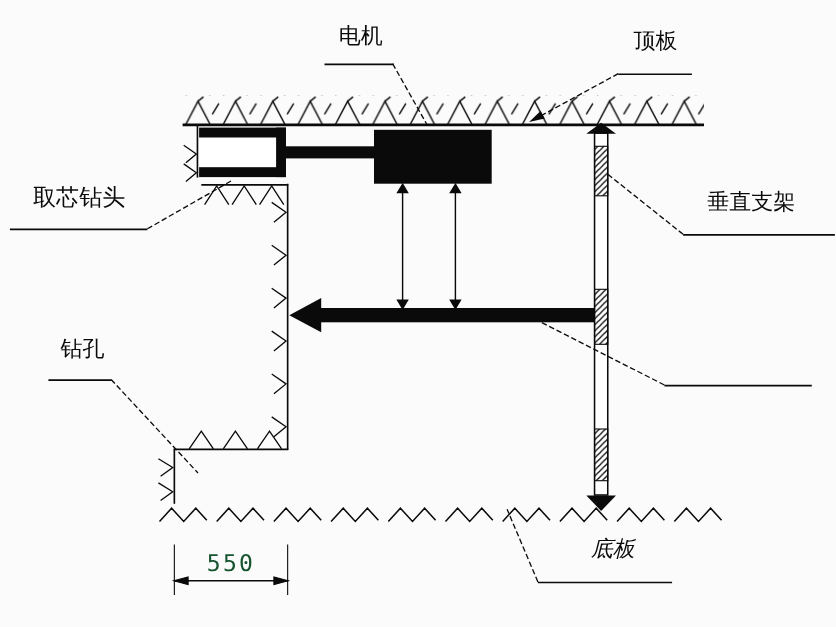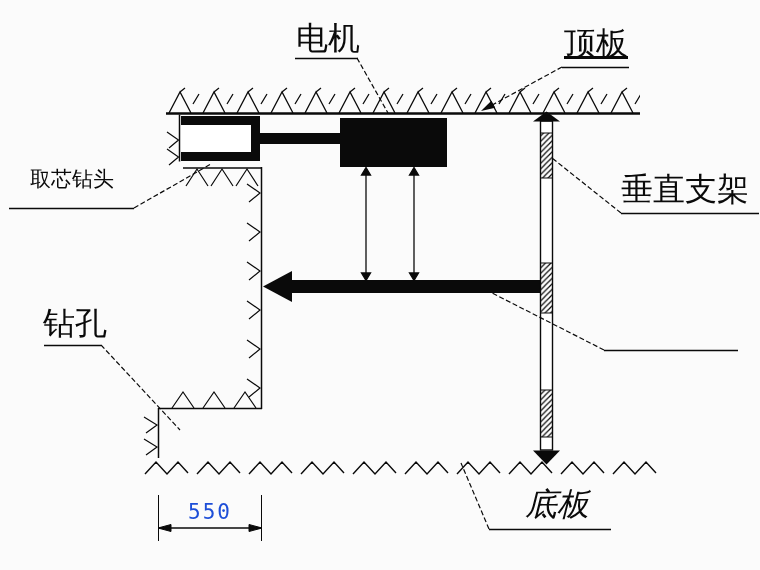--- a/index.html
+++ b/index.html
@@ -3,26 +3,26 @@
 <meta charset="utf-8">
 <style>
   html,body{margin:0;padding:0;background:#e9e9e9;}
   .stage{
     position:relative;width:760px;height:570px;background:#fbfbfb;
     font-family:"DejaVu Sans","Liberation Sans",sans-serif;color:#0a0a0a;
     overflow:hidden;
   }
   .stage svg{position:absolute;left:0;top:0;}
   .lbl{
-    position:absolute;font-size:32px;line-height:1.05;white-space:nowrap;
+    position:absolute;font-size:20px;line-height:1.05;white-space:nowrap;
     color:#0a0a0a;letter-spacing:0px;text-align:center;
   }
   .dim{
     position:absolute;font-family:"DejaVu Sans Mono","Liberation Mono",monospace;
-    font-size:21px;letter-spacing:2px;text-align:center;color:#1d4ed8;
+    font-size:21px;letter-spacing:2px;text-align:center;color:#14532d;
   }
 </style>
 </head>
 <body>
 
 <div class="stage">
 
   <svg width="760" height="570" viewBox="0 0 760 570">
     <defs>
       <pattern id="rockHatch" x="166" y="87" width="34" height="26" patternUnits="userSpaceOnUse">
@@ -124,19 +124,19 @@
       <line x1="562" y1="67.5" x2="629" y2="67.5"></line>
       <line x1="9" y1="208.5" x2="134" y2="208.5"></line>
       <line x1="44" y1="345.5" x2="101" y2="345.5"></line>
       <line x1="621" y1="213.5" x2="759" y2="213.5"></line>
       <line x1="604" y1="350.5" x2="738" y2="350.5"></line>
       <line x1="489" y1="529.5" x2="611" y2="529.5"></line>
     </g>
   </svg>
 
   <div class="lbl" style="left:293px;top:22px;width:70px;">电机</div>
-  <div class="lbl" style="left:560px;top:27px;width:72px;text-decoration:underline;">顶板</div>
+  <div class="lbl" style="left:560px;top:27px;width:72px;">顶板</div>
   <div class="lbl" style="left:8px;top:168px;width:128px;font-size:21px;">取芯钻头</div>
   <div class="lbl" style="left:42px;top:307px;width:66px;">钻孔</div>
   <div class="lbl" style="left:621px;top:173px;width:124px;">垂直支架</div>
   <div class="lbl" style="left:524px;top:488px;width:66px;font-style:italic;">底板</div>
   <div class="dim" style="left:175px;top:500px;width:70px;">550</div>
 </div>
 
 </body></html>

